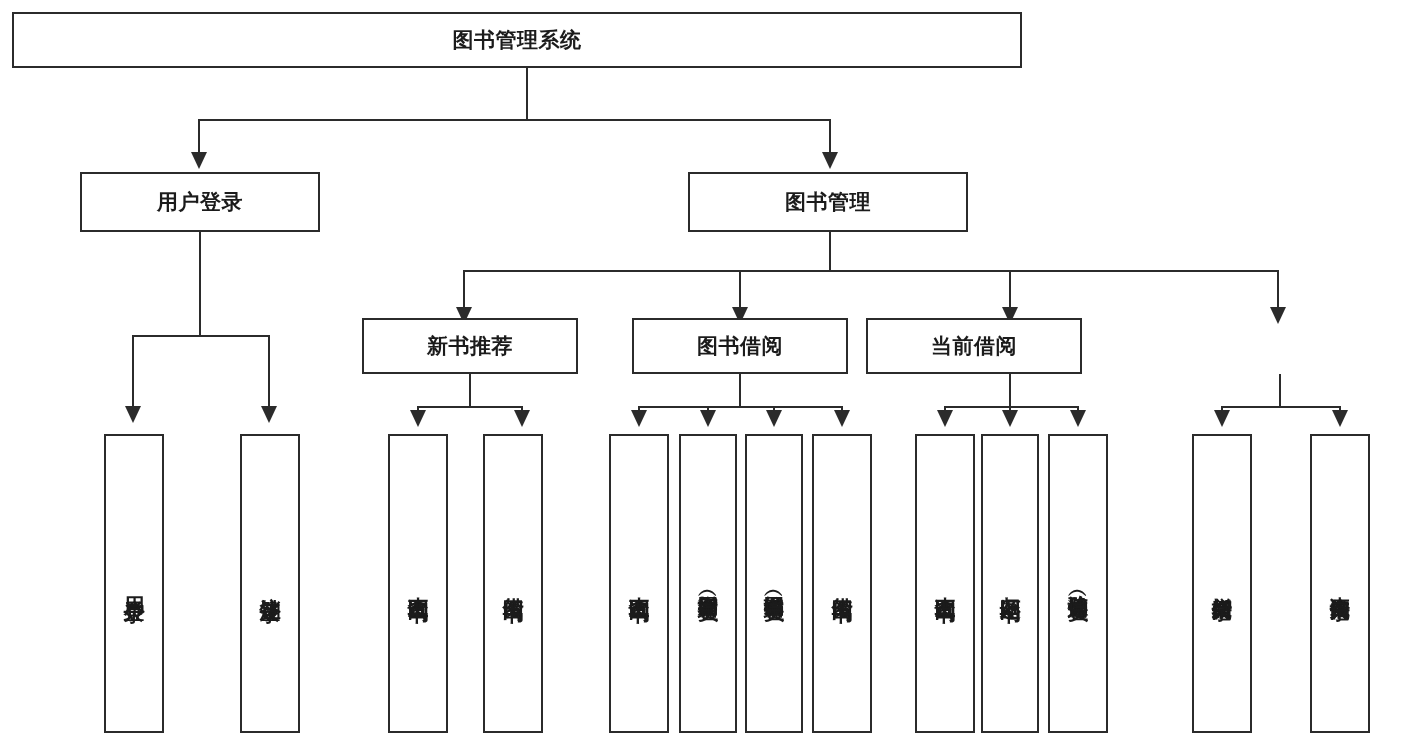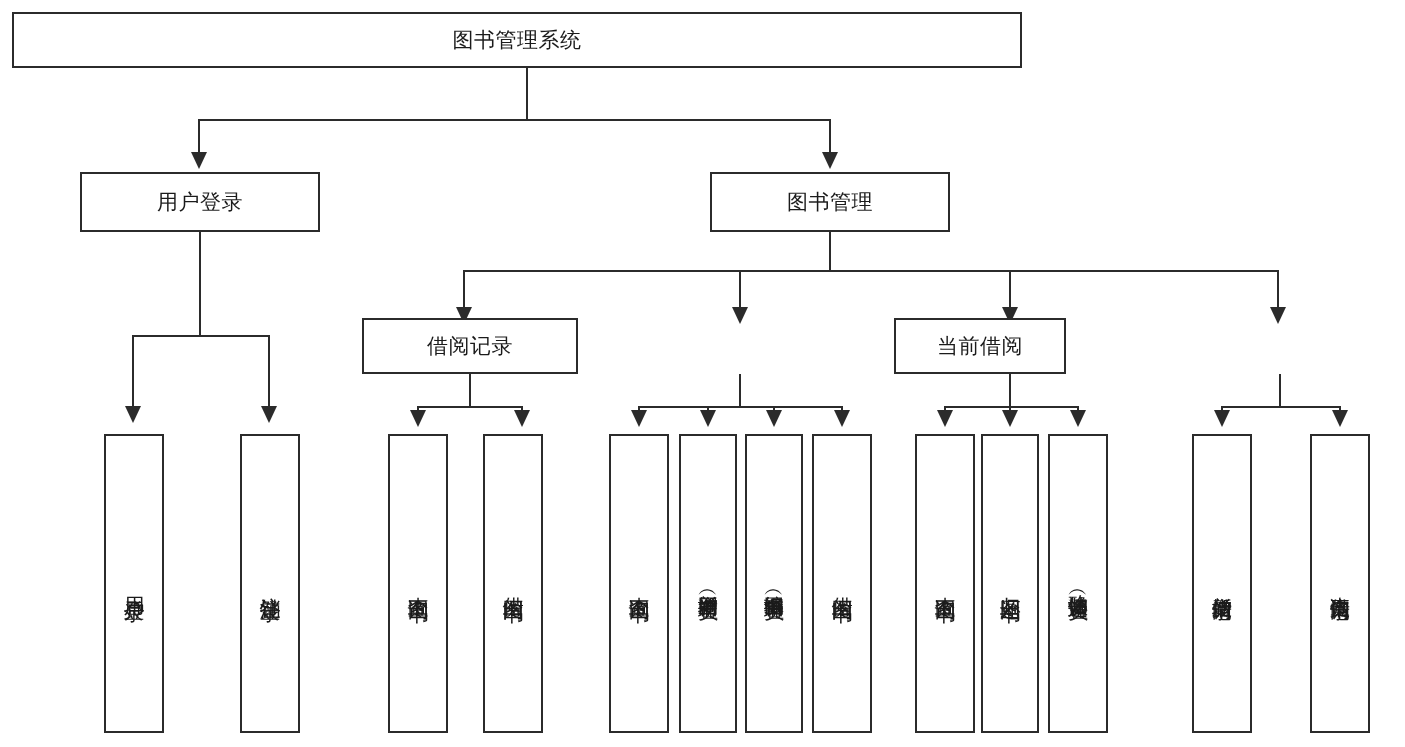--- a/index.html
+++ b/index.html
@@ -27,20 +27,21 @@
     display: flex;
     align-items: center;
     justify-content: center;
     color: #1b1b1b;
   }
   .node .label {
     display: block;
     text-align: left;
     line-height: 1.18;
     white-space: pre-line;
+    font-weight: bold;
   }
   .node.horizontal .label {
     font-size: 21px;
     letter-spacing: 0.5px;
   }
   .node.vertical {
     align-items: center;
     justify-content: center;
   }
   .node.vertical .label {
@@ -101,21 +102,21 @@
   <div class="edge v" style="left:198px; top:119px; width:2px; height:36px;"></div>
   <div class="arrow" style="left:191px; top:152px;"></div>
 
   <div class="edge v" style="left:829px; top:119px; width:2px; height:36px;"></div>
   <div class="arrow" style="left:822px; top:152px;"></div>
 
   <div class="node horizontal" style="left:80px; top:172px; width:240px; height:60px;">
     <span class="label">用户登录</span>
   </div>
 
-  <div class="node horizontal" style="left:710px; top:172px; width:240px; height:60px;">
+  <div class="node horizontal" style="left:688px; top:172px; width:280px; height:60px;">
     <span class="label">图书管理</span>
   </div>
 
   <div class="edge v" style="left:199px; top:232px; width:2px; height:104px;"></div>
   <div class="edge h" style="left:132px; top:335px; width:136px; height:2px;"></div>
   <div class="edge v" style="left:132px; top:335px; width:2px; height:73px;"></div>
   <div class="arrow" style="left:125px; top:406px;"></div>
   <div class="edge v" style="left:268px; top:335px; width:2px; height:73px;"></div>
   <div class="arrow" style="left:261px; top:406px;"></div>
 
@@ -128,23 +129,26 @@
   <div class="edge v" style="left:739px; top:270px; width:2px; height:40px;"></div>
   <div class="arrow" style="left:732px; top:307px;"></div>
 
   <div class="edge v" style="left:1009px; top:270px; width:2px; height:40px;"></div>
   <div class="arrow" style="left:1002px; top:307px;"></div>
 
   <div class="edge v" style="left:1277px; top:270px; width:2px; height:40px;"></div>
   <div class="arrow" style="left:1270px; top:307px;"></div>
 
   <div class="node horizontal" style="left:362px; top:318px; width:216px; height:56px;">
-    <span class="label">借阅记录</span>
-  </div>
-  <div class="node horizontal" style="left:894px; top:318px; width:172px; height:56px;">
+    <span class="label">新书推荐</span>
+  </div>
+  <div class="node horizontal" style="left:632px; top:318px; width:216px; height:56px;">
+    <span class="label">图书借阅</span>
+  </div>
+  <div class="node horizontal" style="left:866px; top:318px; width:216px; height:56px;">
     <span class="label">当前借阅</span>
   </div>
 
   <div class="edge v" style="left:469px; top:374px; width:2px; height:33px;"></div>
   <div class="edge h" style="left:417px; top:406px; width:105px; height:2px;"></div>
   <div class="edge v" style="left:417px; top:406px; width:2px; height:14px;"></div>
   <div class="arrow" style="left:410px; top:410px;"></div>
   <div class="edge v" style="left:521px; top:406px; width:2px; height:14px;"></div>
   <div class="arrow" style="left:514px; top:410px;"></div>
 

